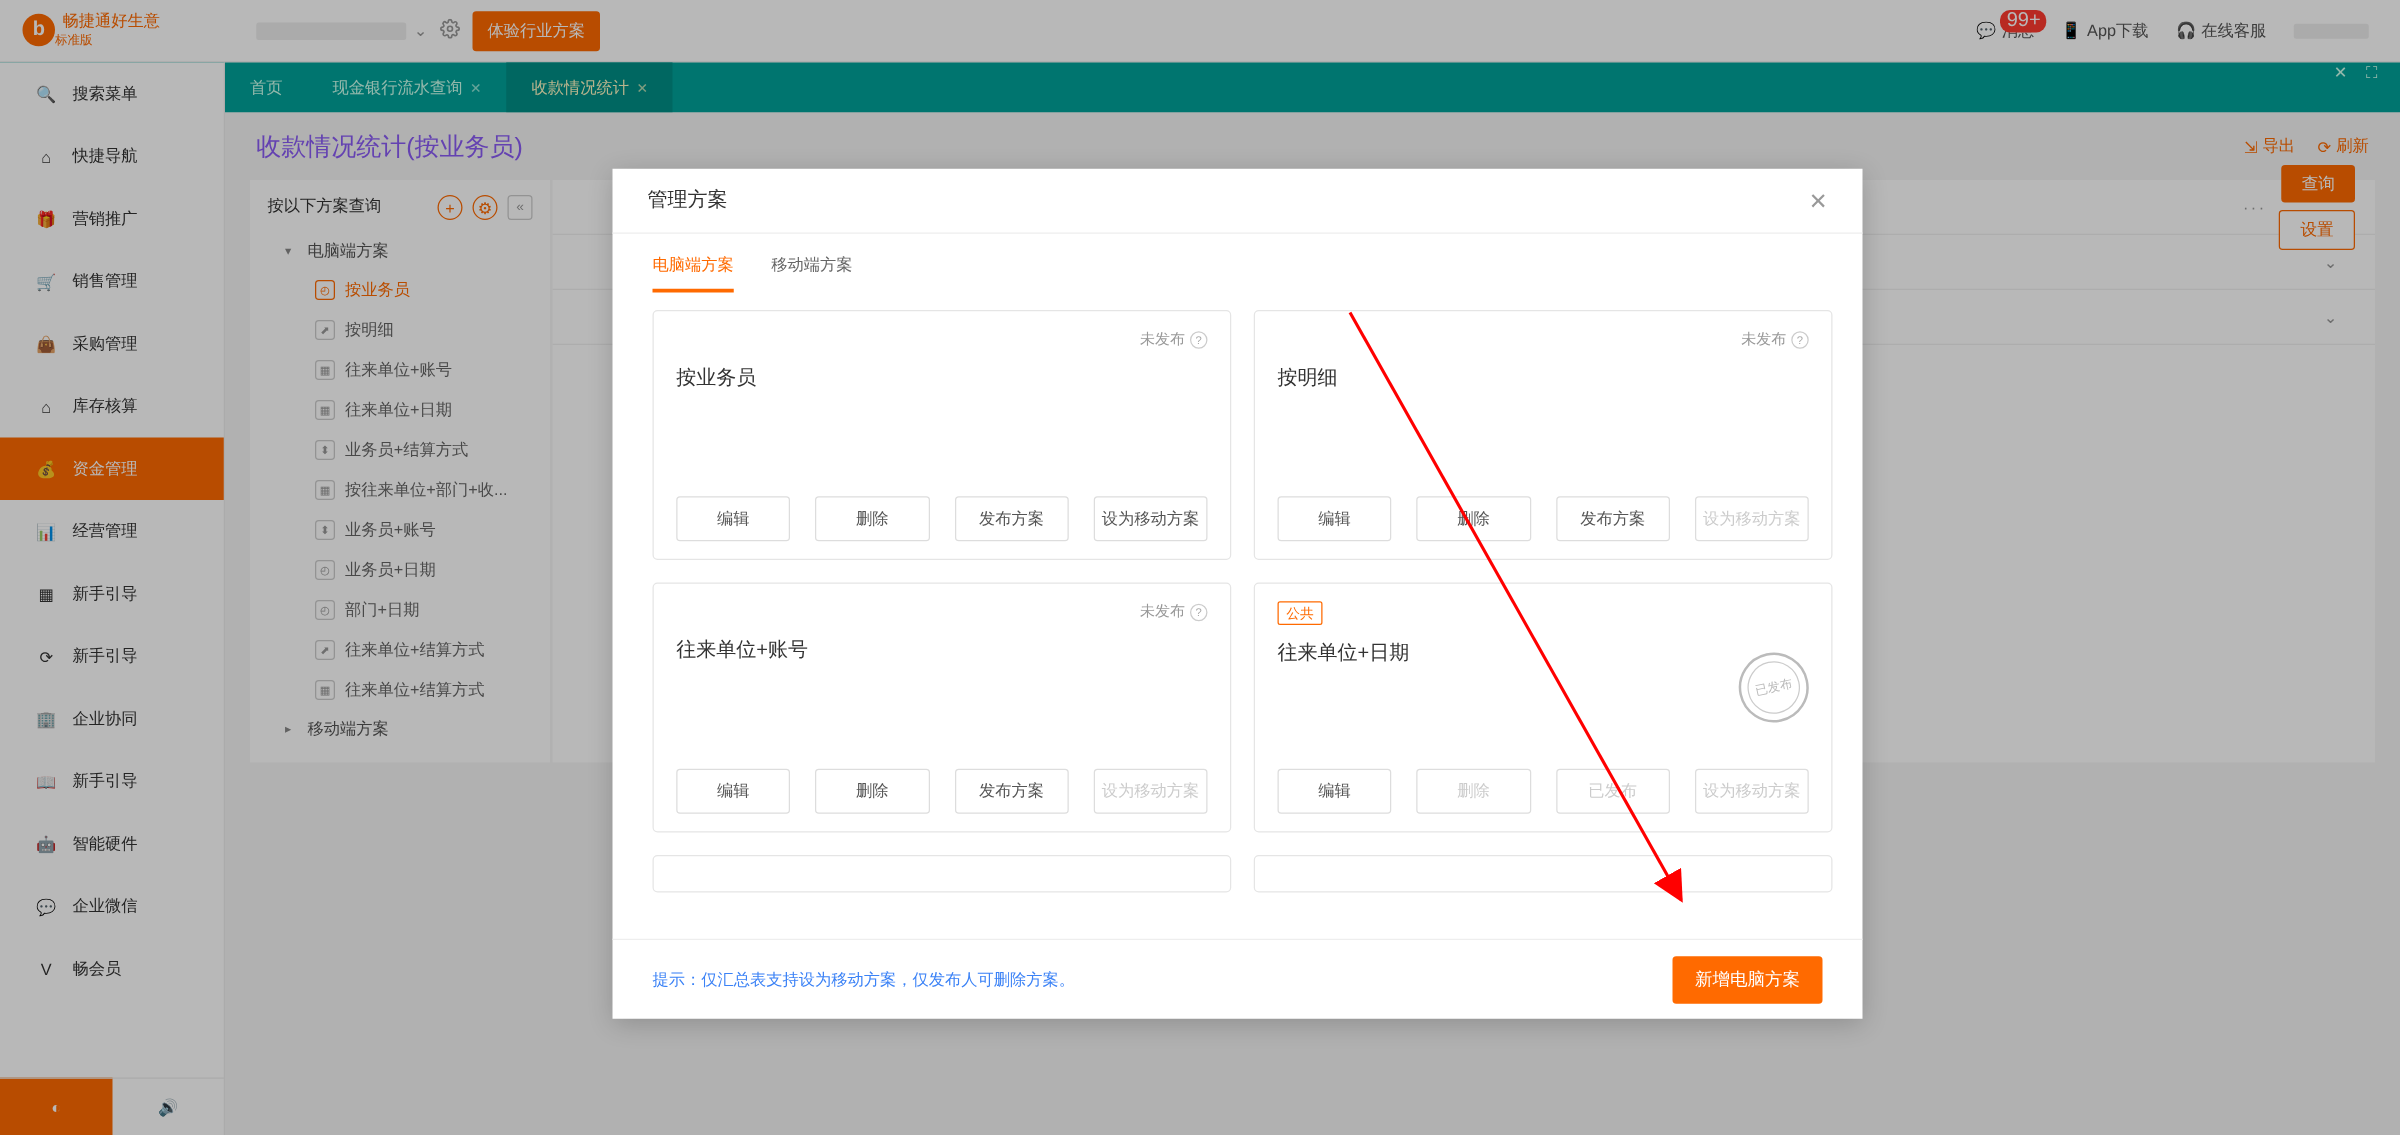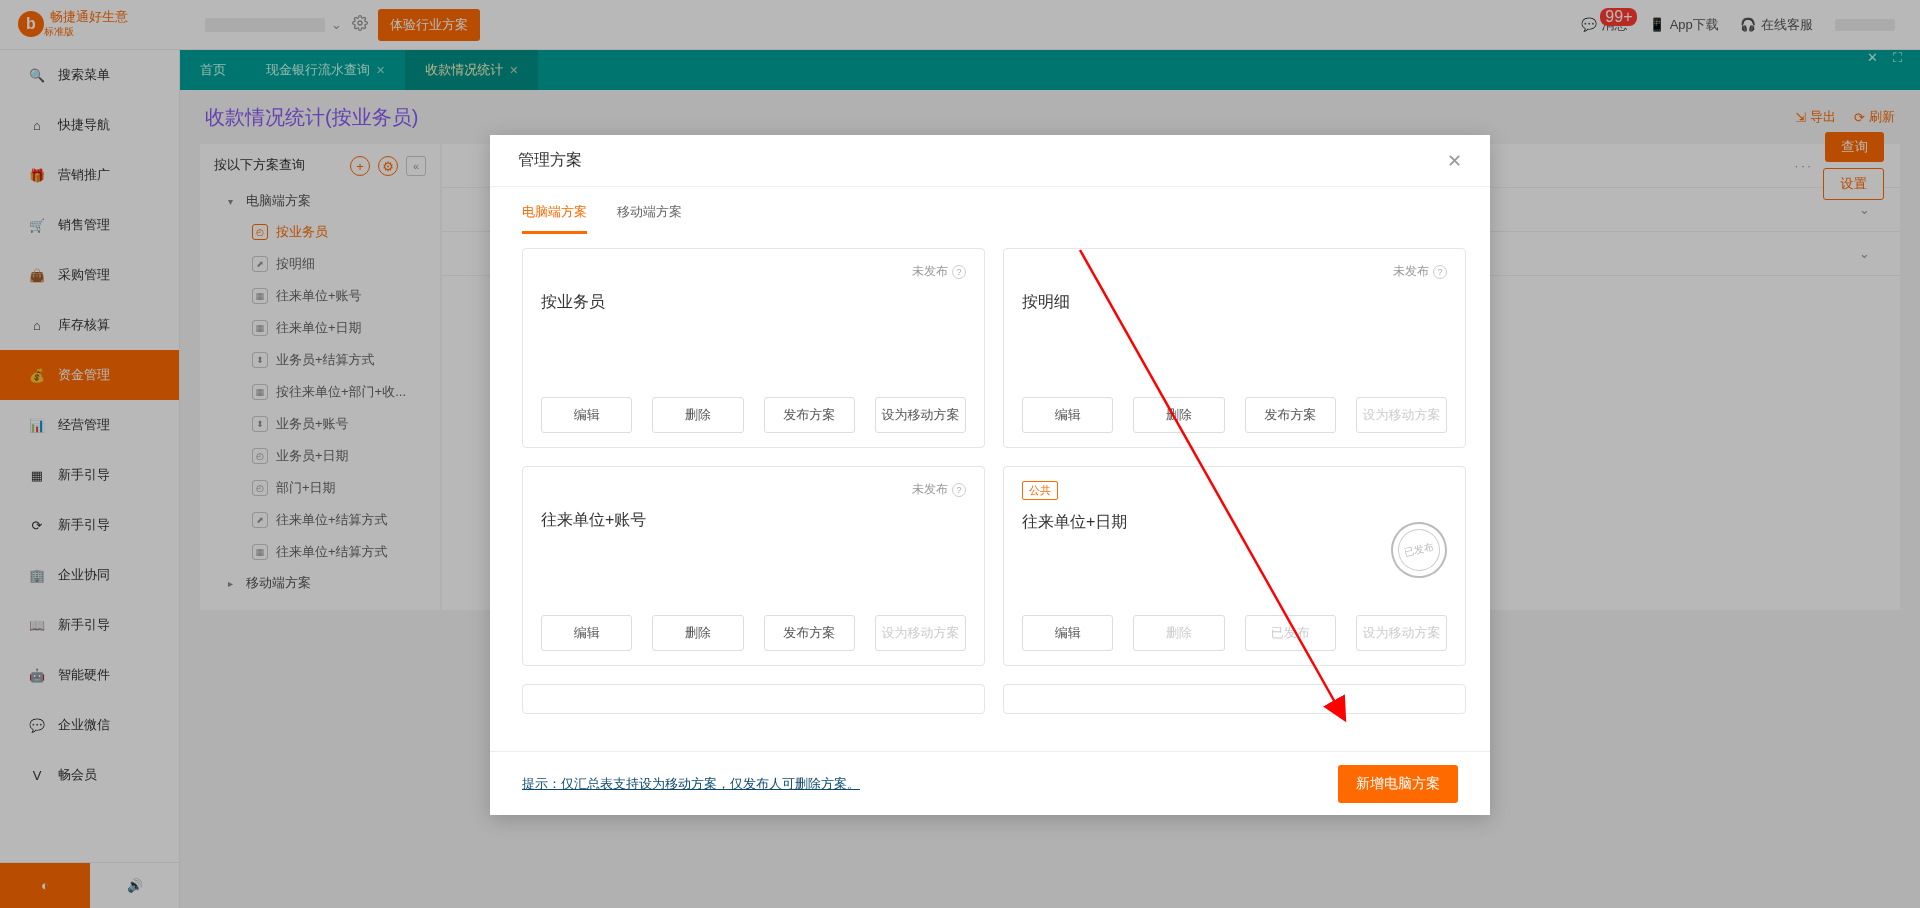--- a/index.html
+++ b/index.html
@@ -92,21 +92,21 @@
 .pub-tag { border: 1px solid #ff6a00; color: #ff6a00; font-size: 11px; padding: 1px 6px; border-radius: 2px; }
 .status { margin-left: auto; color: #999; font-size: 12px; display: flex; align-items: center; gap: 4px; }
 .status-q { width: 14px; height: 14px; border: 1px solid #ccc; border-radius: 50%; display: inline-flex; align-items: center; justify-content: center; font-size: 9px; color: #aaa; }
 .card-title { font-size: 16px; margin-top: 12px; color: #333; }
 .card-btns { margin-top: auto; display: flex; gap: 20px; }
 .c-btn { flex: 1; border: 1px solid #ddd; background: #fff; padding: 8px 0; border-radius: 3px; cursor: pointer; color: #555; font-size: 13px; }
 .c-btn:disabled, .c-btn.dis { color: #ccc; cursor: not-allowed; }
 .stamp { position: absolute; right: 18px; top: 55px; width: 56px; height: 56px; border: 2px solid #bbb; border-radius: 50%; display: flex; align-items: center; justify-content: center; color: #bbb; font-size: 10px; transform: rotate(-12deg); }
 .stamp::before { content: ""; position: absolute; inset: 5px; border: 1px solid #ccc; border-radius: 50%; }
 .modal-foot { height: 64px; border-top: 1px solid #eee; display: flex; align-items: center; padding: 0 32px; }
-.foot-tip { color: #0c4a6e; font-size: 13px; text-decoration: underline; }
+.foot-tip { color: #3b82f6; font-size: 13px; }
 .add-btn { margin-left: auto; background: #ff6a00; color: #fff; border: none; padding: 10px 18px; border-radius: 3px; cursor: pointer; font-size: 14px; }
 
 
 .arrow-svg { position: absolute; left: 0; top: 0; pointer-events: none; z-index: 70; }
 
 svg.ic { width: 16px; height: 16px; }
 </style>
 </head>
 <body>
 

